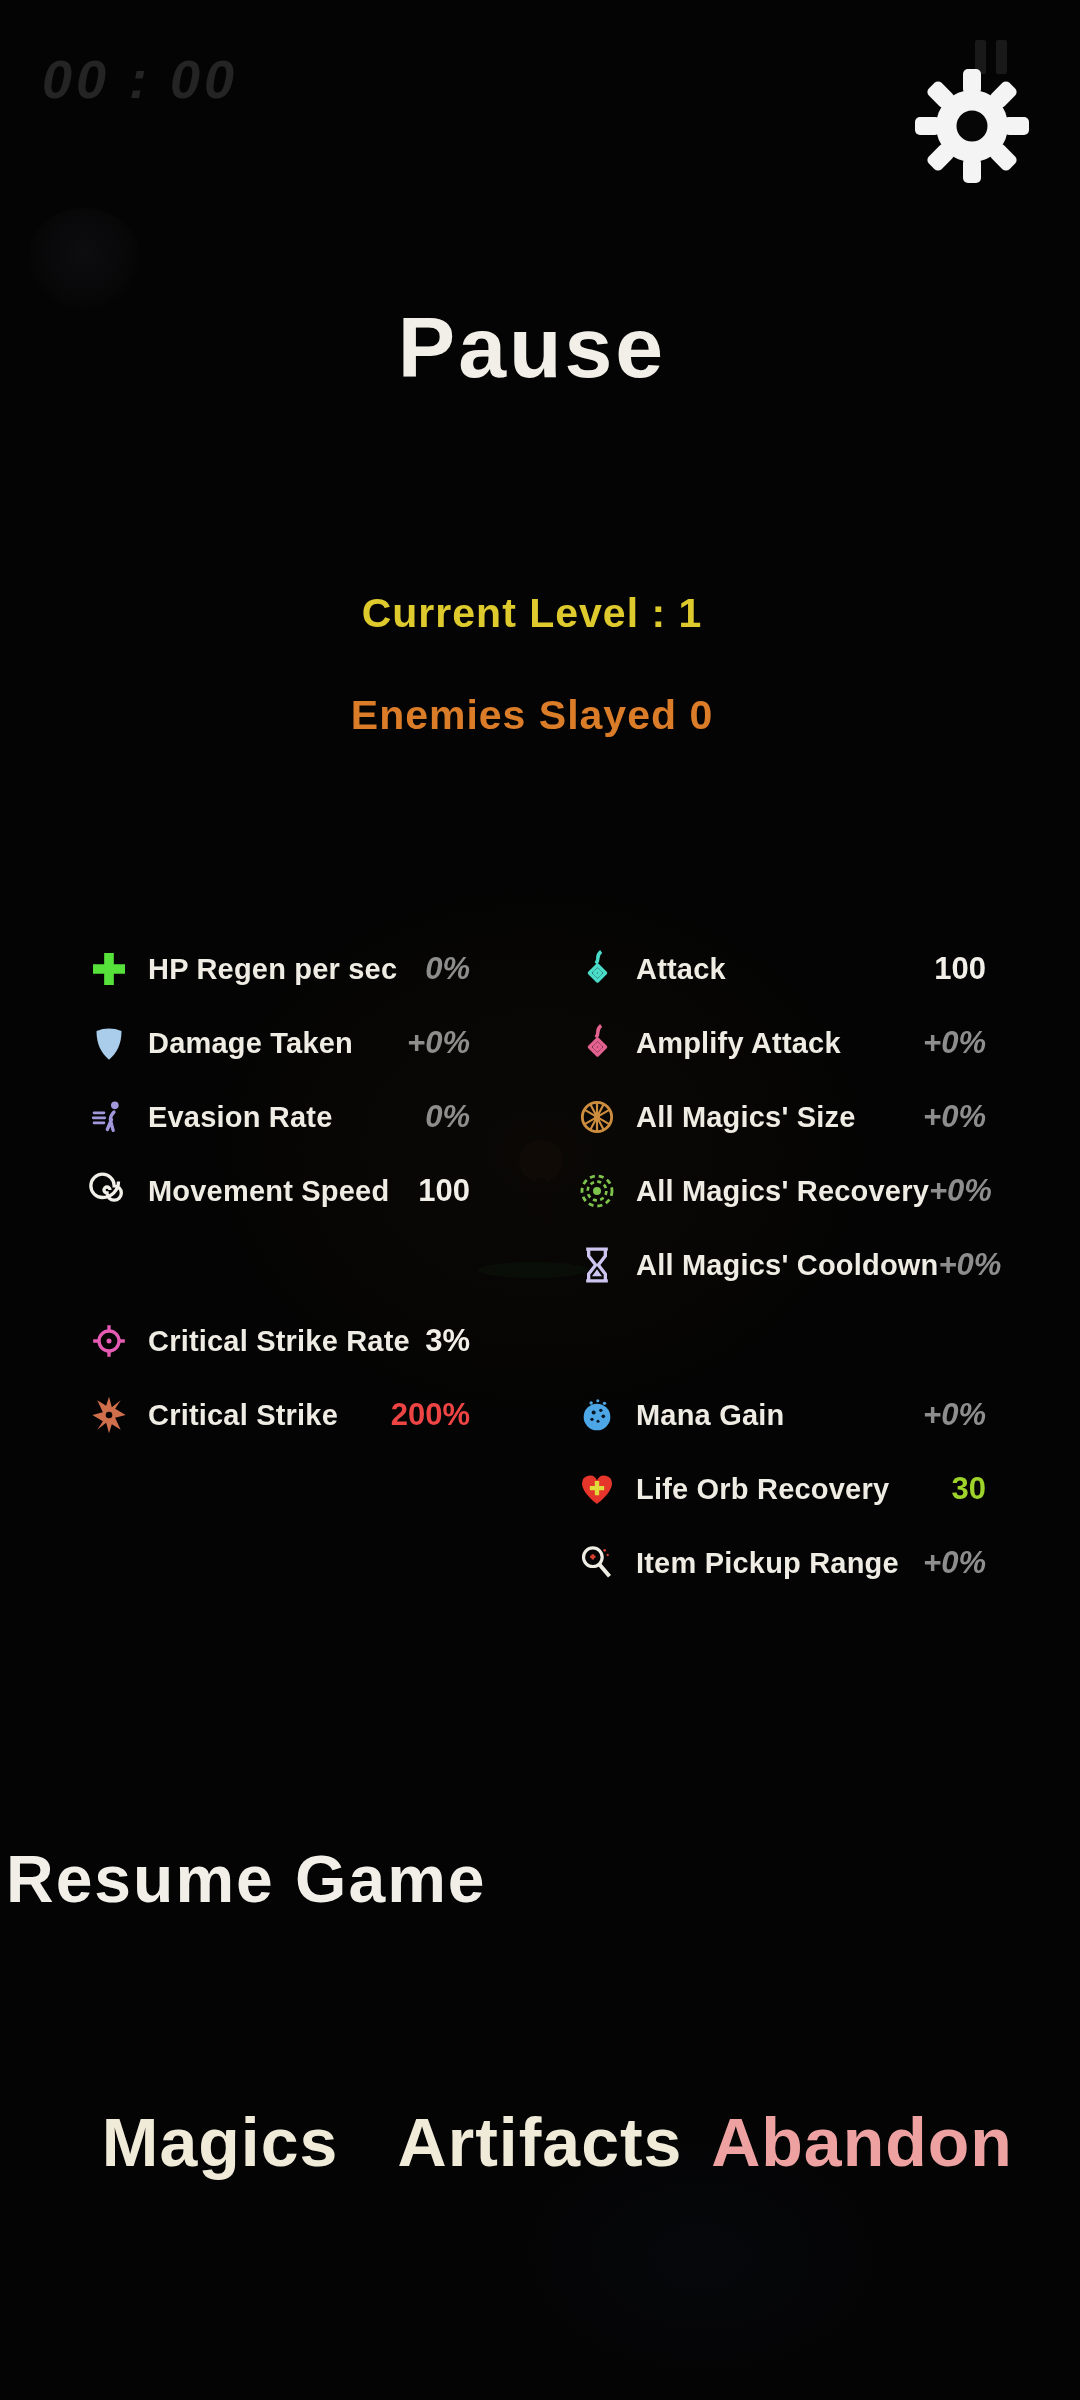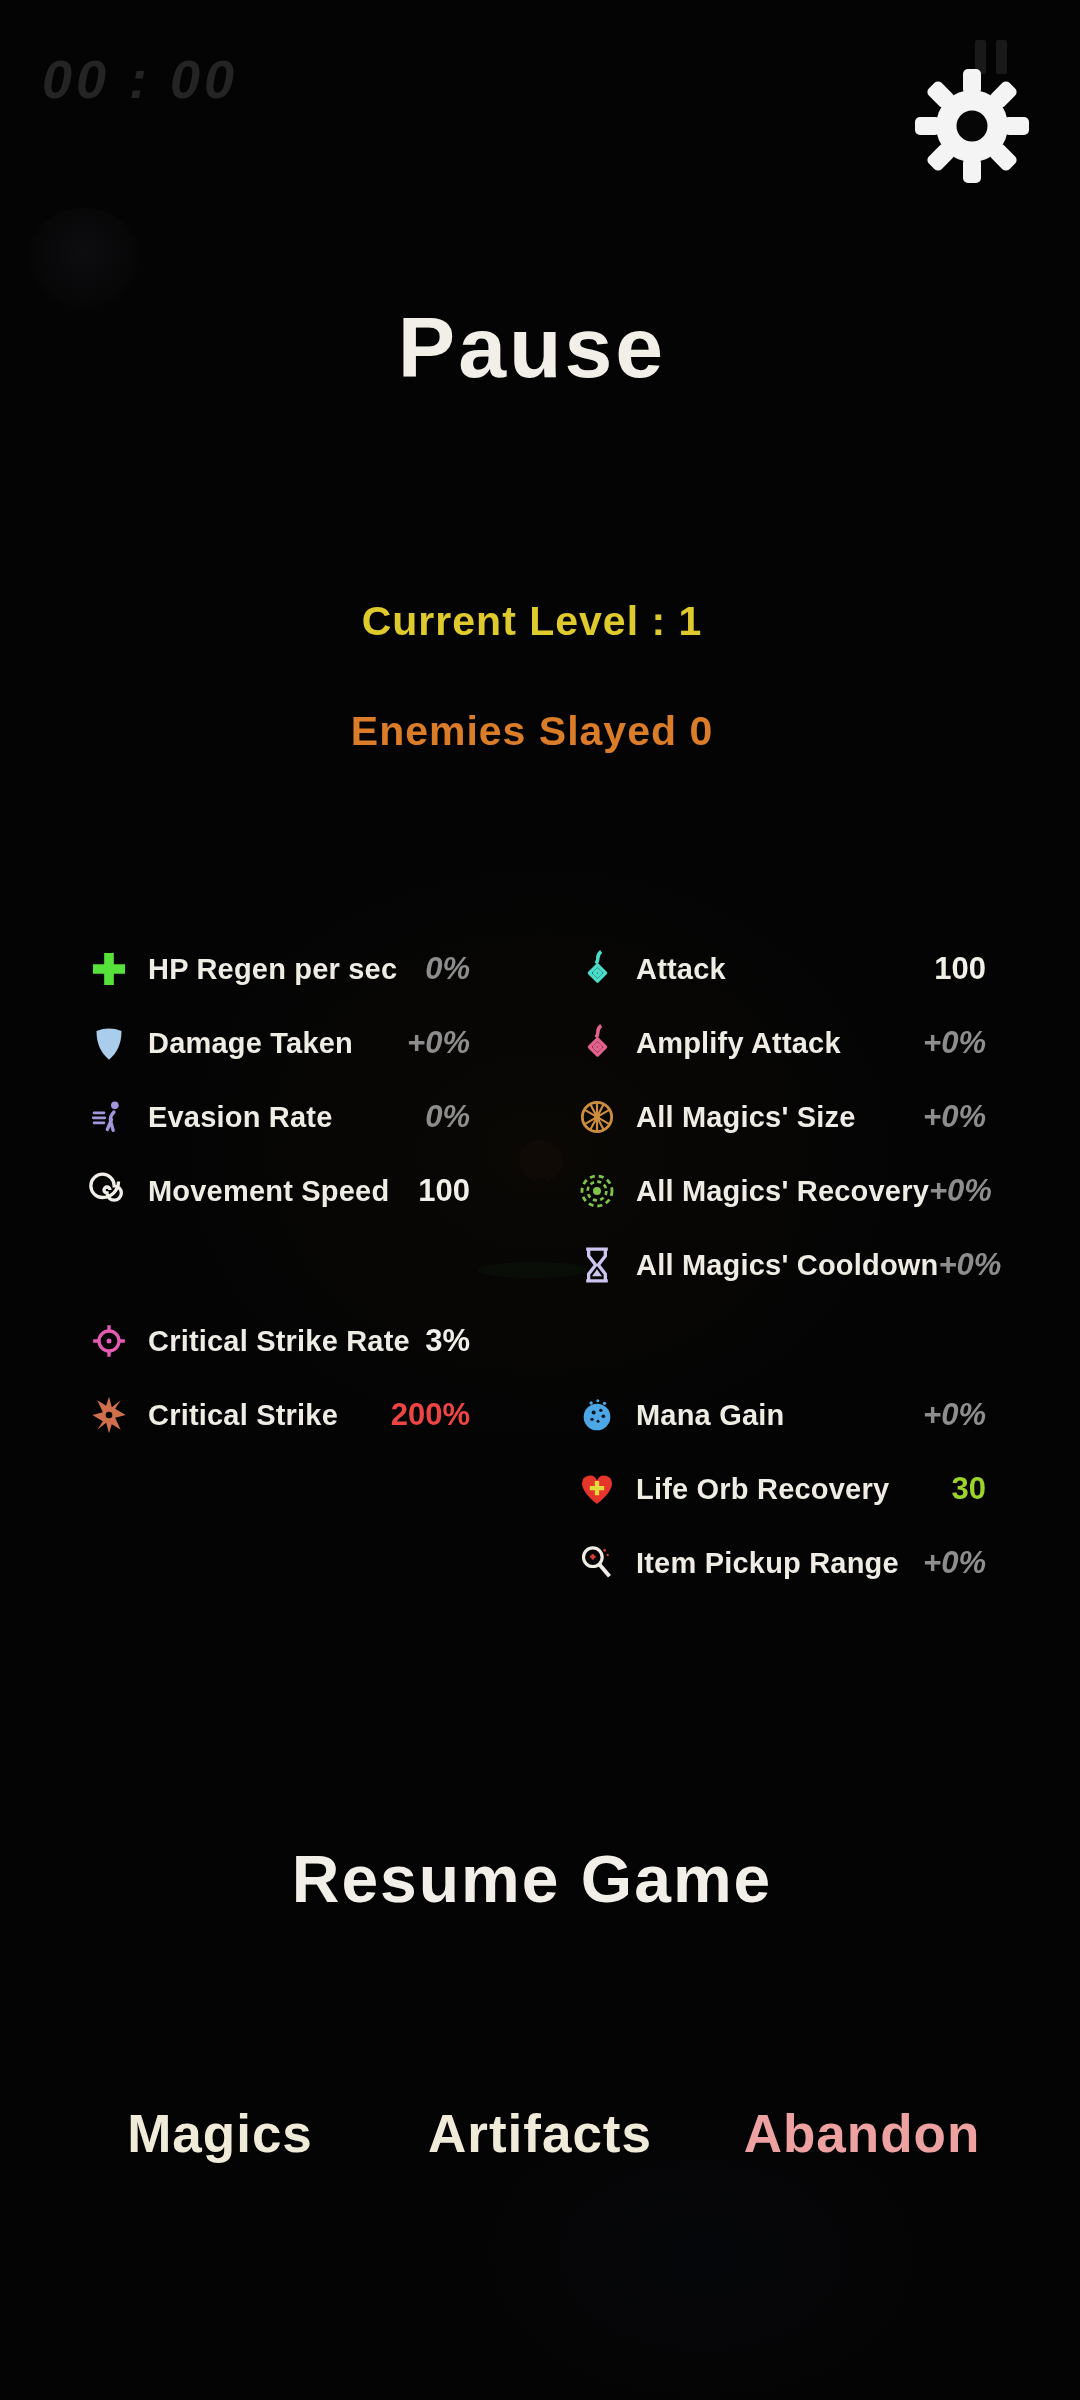--- a/index.html
+++ b/index.html
@@ -29,39 +29,39 @@
 
   
   .settings{position:absolute;left:912px;top:62px;width:120px;height:128px;background:none;border:0;
     padding:0;cursor:pointer;}
   .settings svg{width:100%;height:100%;display:block;}
 
   .title{position:absolute;left:0;top:298px;width:1064px;text-align:center;margin:0;
     font-size:86px;color:#f2efe8;letter-spacing:3px;}
 
   .summary{position:absolute;left:0;top:558px;width:1064px;text-align:center;}
-  .summary p{margin:16px;height:94px;line-height:94px;font-size:41px;letter-spacing:1px;}
+  .summary p{margin:8px;height:94px;line-height:94px;font-size:41px;letter-spacing:1px;}
 
   .stats-col{position:absolute;display:flex;flex-direction:column;}
   .col-left{left:88px;top:932px;width:382px;}
   .col-right{left:576px;top:932px;width:410px;}
   .stat-row{display:flex;align-items:center;height:74px;}
   .gap{height:76px;}
   .icon{width:42px;height:42px;margin-right:18px;flex:0 0 42px;
     display:flex;align-items:center;justify-content:center;}
   .icon svg{width:40px;height:40px;display:block;}
   .stat-label{font-size:29px;color:#efece4;letter-spacing:.2px;white-space:nowrap;}
   .stat-value{margin-left:auto;font-size:31px;white-space:nowrap;}
   .stat-value.dim{font-style:italic;}
 
-  .resume{position:absolute;left:0;top:1840px;width:1064px;text-align:center;background:none;border:0;
+  .resume{position:absolute;left:0;top:1840px;width:1064px;text-align:left;background:none;border:0;
     font-family:inherit;font-weight:bold;font-size:66px;color:#f2efe8;letter-spacing:2px;cursor:pointer;}
 
   .bottom-btn{position:absolute;top:2102px;transform:translateX(-50%);background:none;border:0;
-    font-family:inherit;font-weight:bold;font-size:53px;letter-spacing:1px;cursor:pointer;}
+    font-family:inherit;font-weight:bold;font-size:68px;letter-spacing:1px;cursor:pointer;}
   .btn-magics{left:220px;}
   .btn-artifacts{left:540px;}
   .btn-abandon{left:862px;}
 </style>
 </head>
 <body>
 
 <div class="screen">
 
   <span class="bg-timer">00 : 00</span>

